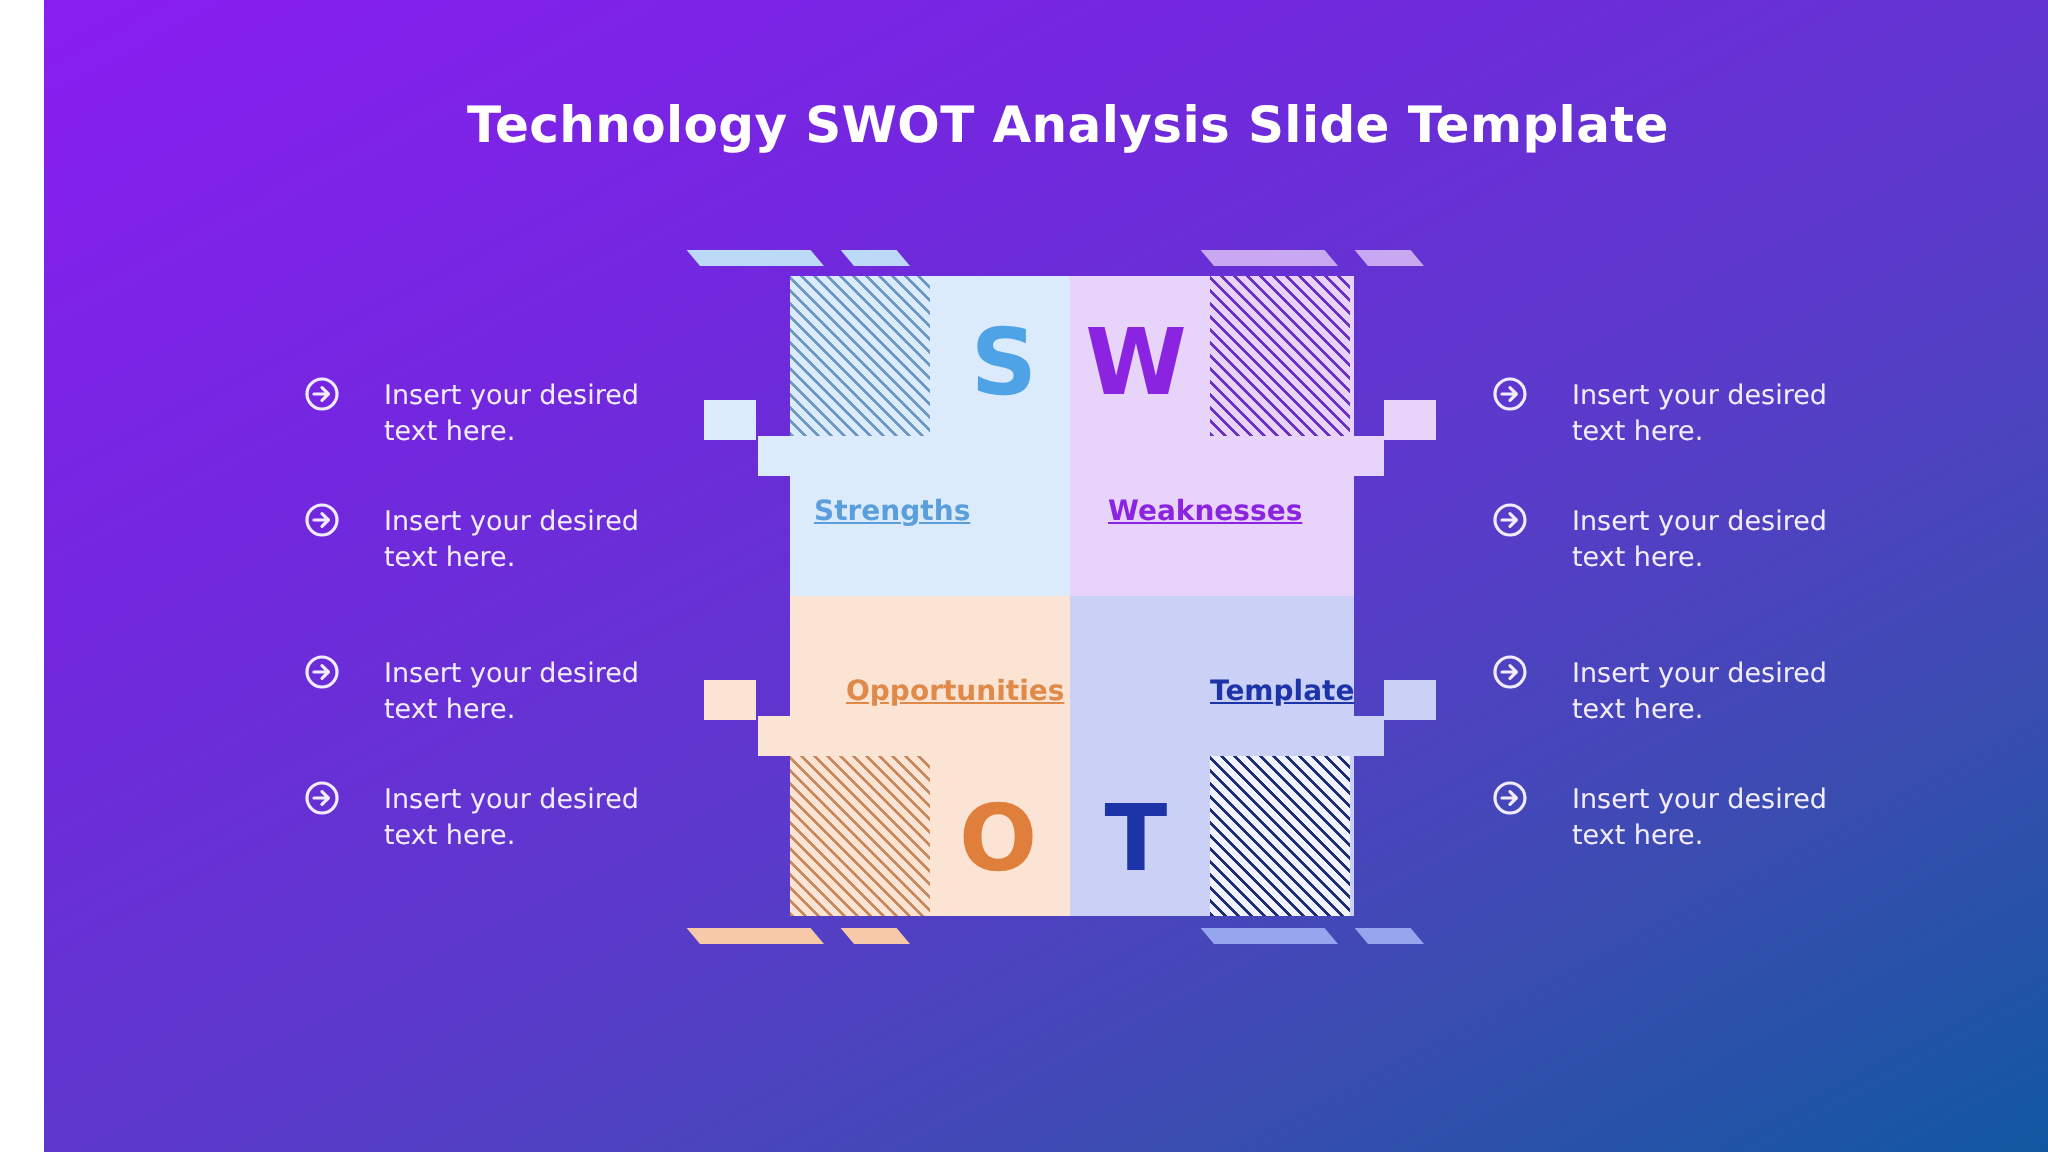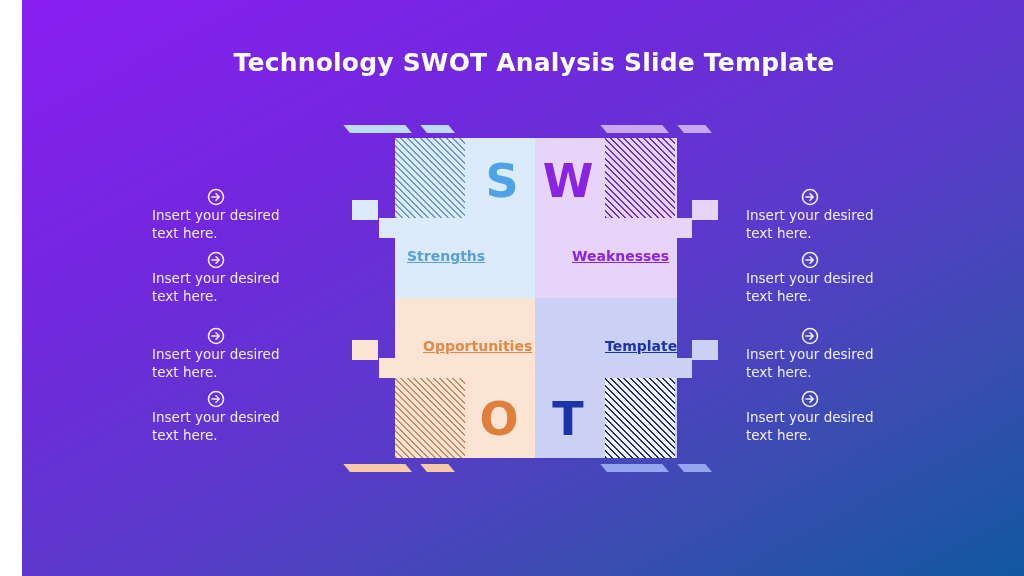--- a/index.html
+++ b/index.html
@@ -6,21 +6,21 @@
   body { width:1024px; height:576px; overflow:hidden; font-family:"DejaVu Sans","Liberation Sans",sans-serif; }
   .slide { position:relative; width:1024px; height:576px; overflow:hidden;
     background: linear-gradient(152deg, #8a1ef2 0%, #7128dd 30%, #5b3acb 55%, #3a4db0 78%, #0f58a0 100%); margin-left: 22px; }
   .title { position:absolute; left:0; width:1024px; top:48px; text-align:center; color:#fff;
     font-family:"DejaVu Sans",sans-serif; font-weight:bold; font-size:25px; letter-spacing:0.2px; }
   .quad { position:absolute; }
   .hatch { position:absolute; }
   .letter { position:absolute; font-family:"DejaVu Sans",sans-serif; font-weight:bold; font-size:46px; line-height:1; text-align:center; width:60px; }
   .qlabel { position:absolute; font-family:"DejaVu Sans",sans-serif; font-weight:bold; font-size:14px; white-space:nowrap;text-decoration:underline; }
   .bar { position:absolute; height:8px; transform:skewX(40deg); transform-origin:0 100%; }
-  .item { position:absolute; display:flex; align-items:center; color:#f2ecff;flex-direction:column; }
+  .item { position:absolute; display:flex; align-items:flex-start; color:#f2ecff; }
   .item .ic { width:18px; height:18px; margin-right:22px; margin-top:-1px; }
   .item .txt { font-family:"DejaVu Sans",sans-serif; font-size:13.5px; line-height:18px; width:150px; }
 </style>
 </head>
 <body>
 
 <div class="slide">
 
   <div class="title">Technology SWOT Analysis Slide Template</div>
 
@@ -41,21 +41,21 @@
     <div class="letter" style="left:450px;top:158px;color:#4ea3e6;">S</div>
     <div class="qlabel" style="left:385px;top:248px;color:#5a9fdc;">Strengths</div>
   </div>
 
   <div>
     <div class="quad" style="left:513px;top:138px;width:142px;height:160px;background:#e8d4fb;"></div>
     <div class="quad" style="left:655px;top:218px;width:15px;height:20px;background:#e8d4fb;"></div>
     <div class="quad" style="left:670px;top:200px;width:26px;height:20px;background:#e8d4fb;"></div>
     <div class="hatch" style="left:583px;top:138px;width:70px;height:80px;background:repeating-linear-gradient(45deg,#6a30c8 0 1.6px,#e8d4fb 1.6px 4.6px);"></div>
     <div class="letter" style="left:514px;top:158px;width:64px;color:#8a24e0;">W</div>
-    <div class="qlabel" style="left:550px;top:248px;color:#8a24e0;">Weaknesses</div>
+    <div class="qlabel" style="left:532px;top:248px;color:#8a24e0;">Weaknesses</div>
   </div>
 
   <div>
     <div class="quad" style="left:373px;top:298px;width:140px;height:160px;background:#fbe4d4;"></div>
     <div class="quad" style="left:357px;top:358px;width:16px;height:20px;background:#fbe4d4;"></div>
     <div class="quad" style="left:330px;top:340px;width:26px;height:20px;background:#fbe4d4;"></div>
     <div class="hatch" style="left:373px;top:378px;width:70px;height:80px;background:repeating-linear-gradient(45deg,#c88a5e 0 1.6px,#fbe4d4 1.6px 4.6px);"></div>
     <div class="letter" style="left:447px;top:396px;color:#e07e3c;">O</div>
     <div class="qlabel" style="left:401px;top:338px;color:#e08a4a;">Opportunities</div>
   </div>

